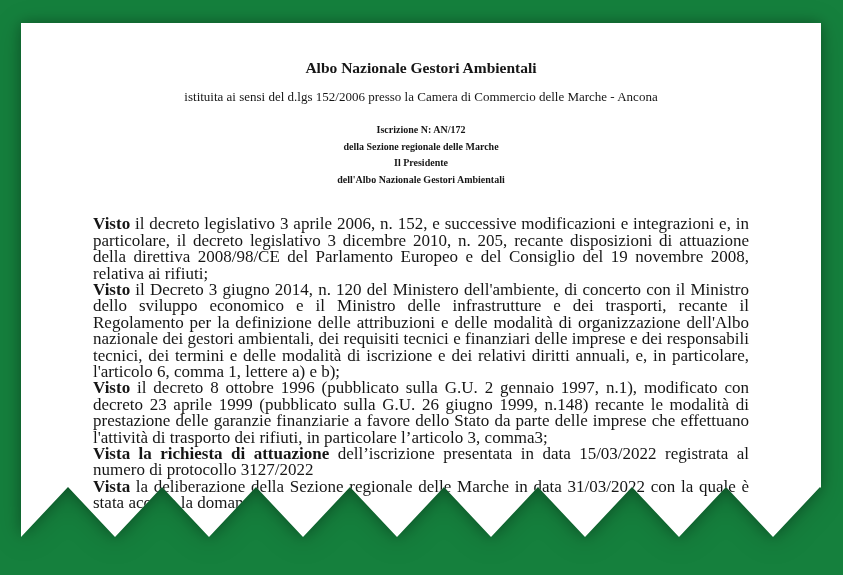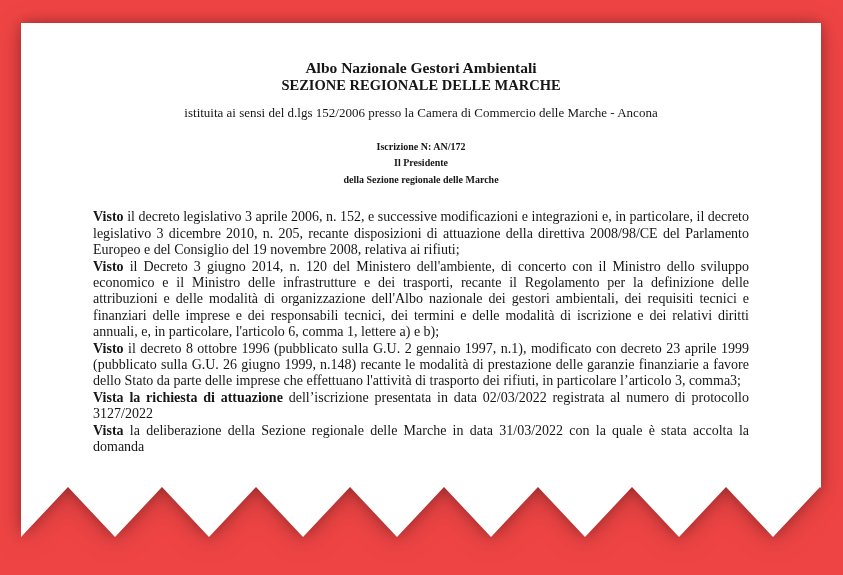--- a/index.html
+++ b/index.html
@@ -5,21 +5,21 @@
   html, body {
     margin: 0;
     padding: 0;
     background: #ffffff;
   }
   .stage {
     position: relative;
     width: 843px;
     height: 575px;
     overflow: hidden;
-    background: #ef4444;
+    background: #15803d;
     font-family: "Liberation Serif", "DejaVu Serif", serif;
   }
   
   .page-wrap {
     position: absolute;
     left: 21px;
     top: 23px;
     width: 800px;
     height: 514px;
     filter: drop-shadow(0 0 7px rgba(0,0,0,0.28)) drop-shadow(0 5px 14px rgba(0,0,0,0.16));
@@ -64,54 +64,54 @@
     margin-top: 12px;
   }
   .title-block {
     text-align: center;
     font-size: 10px;
     font-weight: bold;
     line-height: 16.6px;
     margin-top: 17px;
   }
   .body-text {
-    margin-top: 21px;
-    font-size: 14px;
+    margin-top: 28px;
+    font-size: 17px;
     line-height: 16.4px;
   }
   .para {
     margin: 0;
     text-align: justify;
   }
   .lead { font-weight: bold; }
 </style>
 </head>
 <body>
 
 <div class="stage">
   <div class="page-wrap">
     <div class="page">
       <div class="content">
 
         <div class="doc-header">
           <div class="h1">Albo Nazionale Gestori Ambientali</div>
-          <div class="h2">SEZIONE REGIONALE DELLE MARCHE</div>
           <div class="h-reg">istituita ai sensi del d.lgs 152/2006 presso la Camera di Commercio delle Marche - Ancona</div>
         </div>
 
         <div class="title-block">
           <div>Iscrizione N: AN/172</div>
+          <div>della Sezione regionale delle Marche</div>
           <div>Il Presidente</div>
-          <div>della Sezione regionale delle Marche</div>
+          <div>dell'Albo Nazionale Gestori Ambientali</div>
         </div>
 
         <div class="body-text">
             <p class="para"><span class="lead">Visto</span> <span>il decreto legislativo 3 aprile 2006, n. 152, e successive modificazioni e integrazioni e, in particolare, il decreto legislativo 3 dicembre 2010, n. 205, recante disposizioni di attuazione della direttiva 2008/98/CE del Parlamento Europeo e del Consiglio del 19 novembre 2008, relativa ai rifiuti;</span></p>
             <p class="para"><span class="lead">Visto</span> <span>il Decreto 3 giugno 2014, n. 120 del Ministero dell'ambiente, di concerto con il Ministro dello sviluppo economico e il Ministro delle infrastrutture e dei trasporti, recante il Regolamento per la definizione delle attribuzioni e delle modalità di organizzazione dell'Albo nazionale dei gestori ambientali, dei requisiti tecnici e finanziari delle imprese e dei responsabili tecnici, dei termini e delle modalità di iscrizione e dei relativi diritti annuali, e, in particolare, l'articolo 6, comma 1, lettere a) e b);</span></p>
             <p class="para"><span class="lead">Visto</span> <span>il decreto 8 ottobre 1996 (pubblicato sulla G.U. 2 gennaio 1997, n.1), modificato con decreto 23 aprile 1999 (pubblicato sulla G.U. 26 giugno 1999, n.148) recante le modalità di prestazione delle garanzie finanziarie a favore dello Stato da parte delle imprese che effettuano l'attività di trasporto dei rifiuti, in particolare l’articolo 3, comma3;</span></p>
-            <p class="para"><span class="lead">Vista la richiesta di attuazione</span> <span>dell’iscrizione presentata in data 02/03/2022 registrata al numero di protocollo 3127/2022</span></p>
+            <p class="para"><span class="lead">Vista la richiesta di attuazione</span> <span>dell’iscrizione presentata in data 15/03/2022 registrata al numero di protocollo 3127/2022</span></p>
             <p class="para"><span class="lead">Vista</span> <span>la deliberazione della Sezione regionale delle Marche in data 31/03/2022 con la quale è stata accolta la domanda</span></p>
           </div>
 
       </div>
     </div>
   </div>
 </div>
 
 </body></html>

